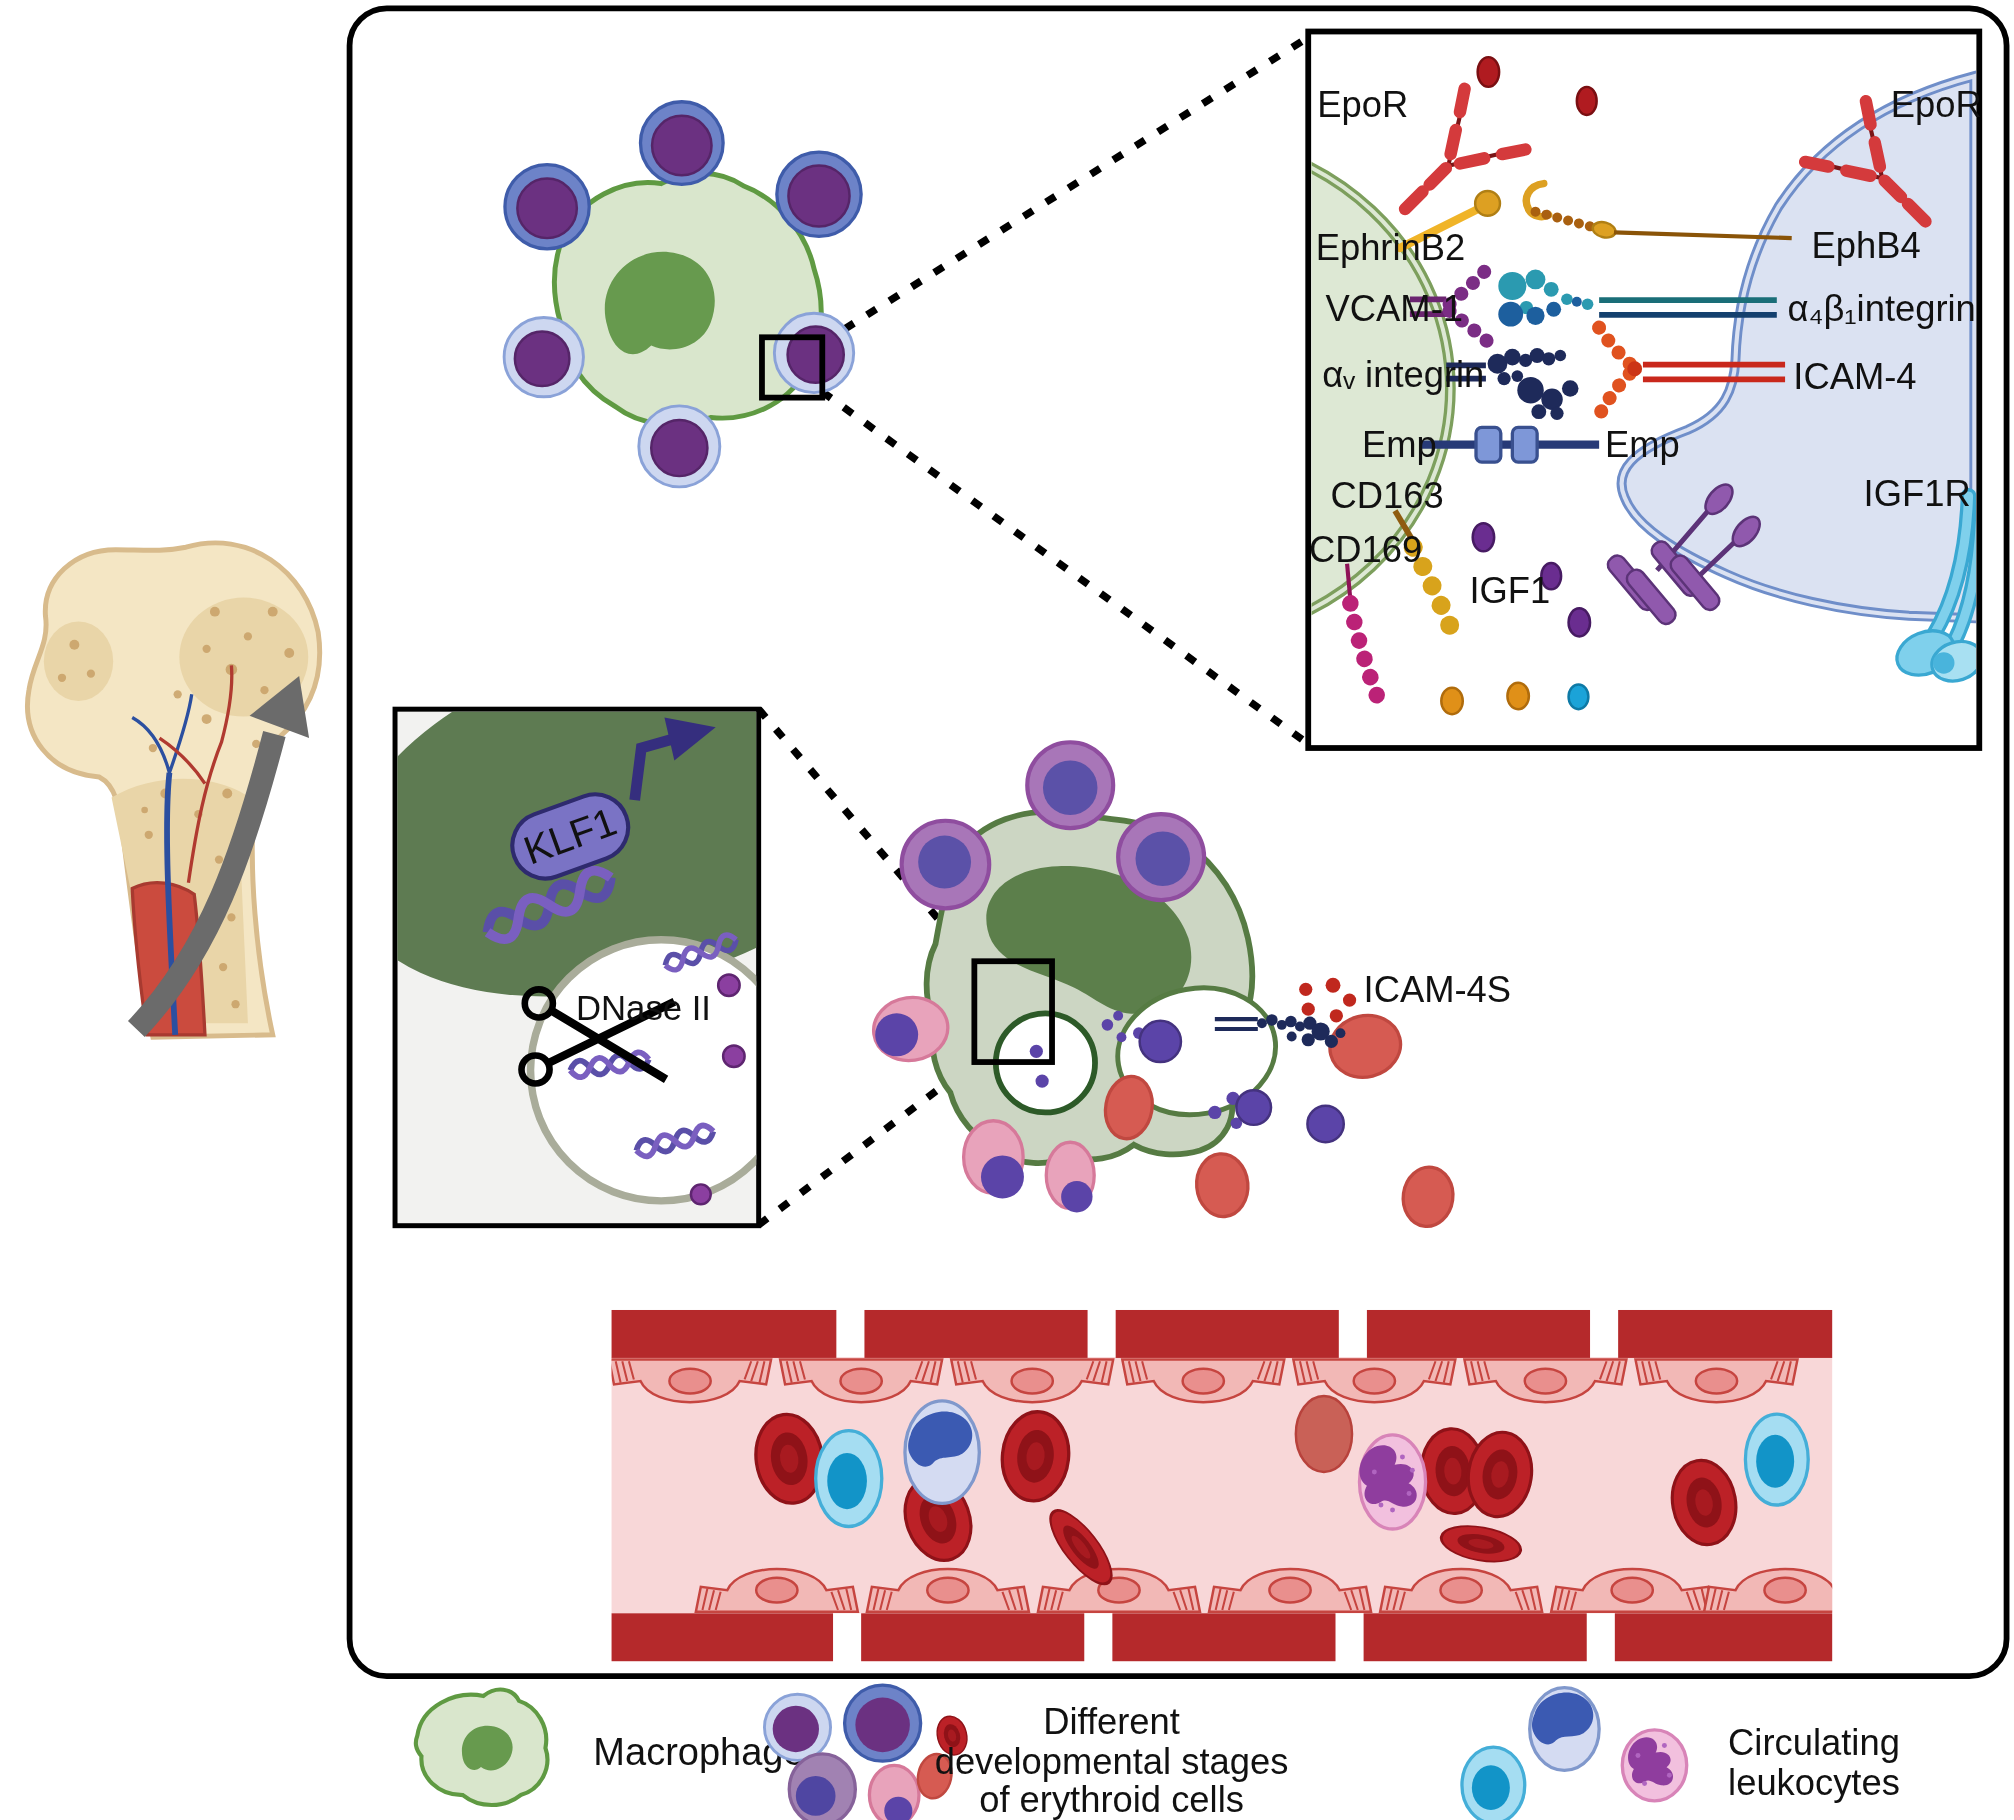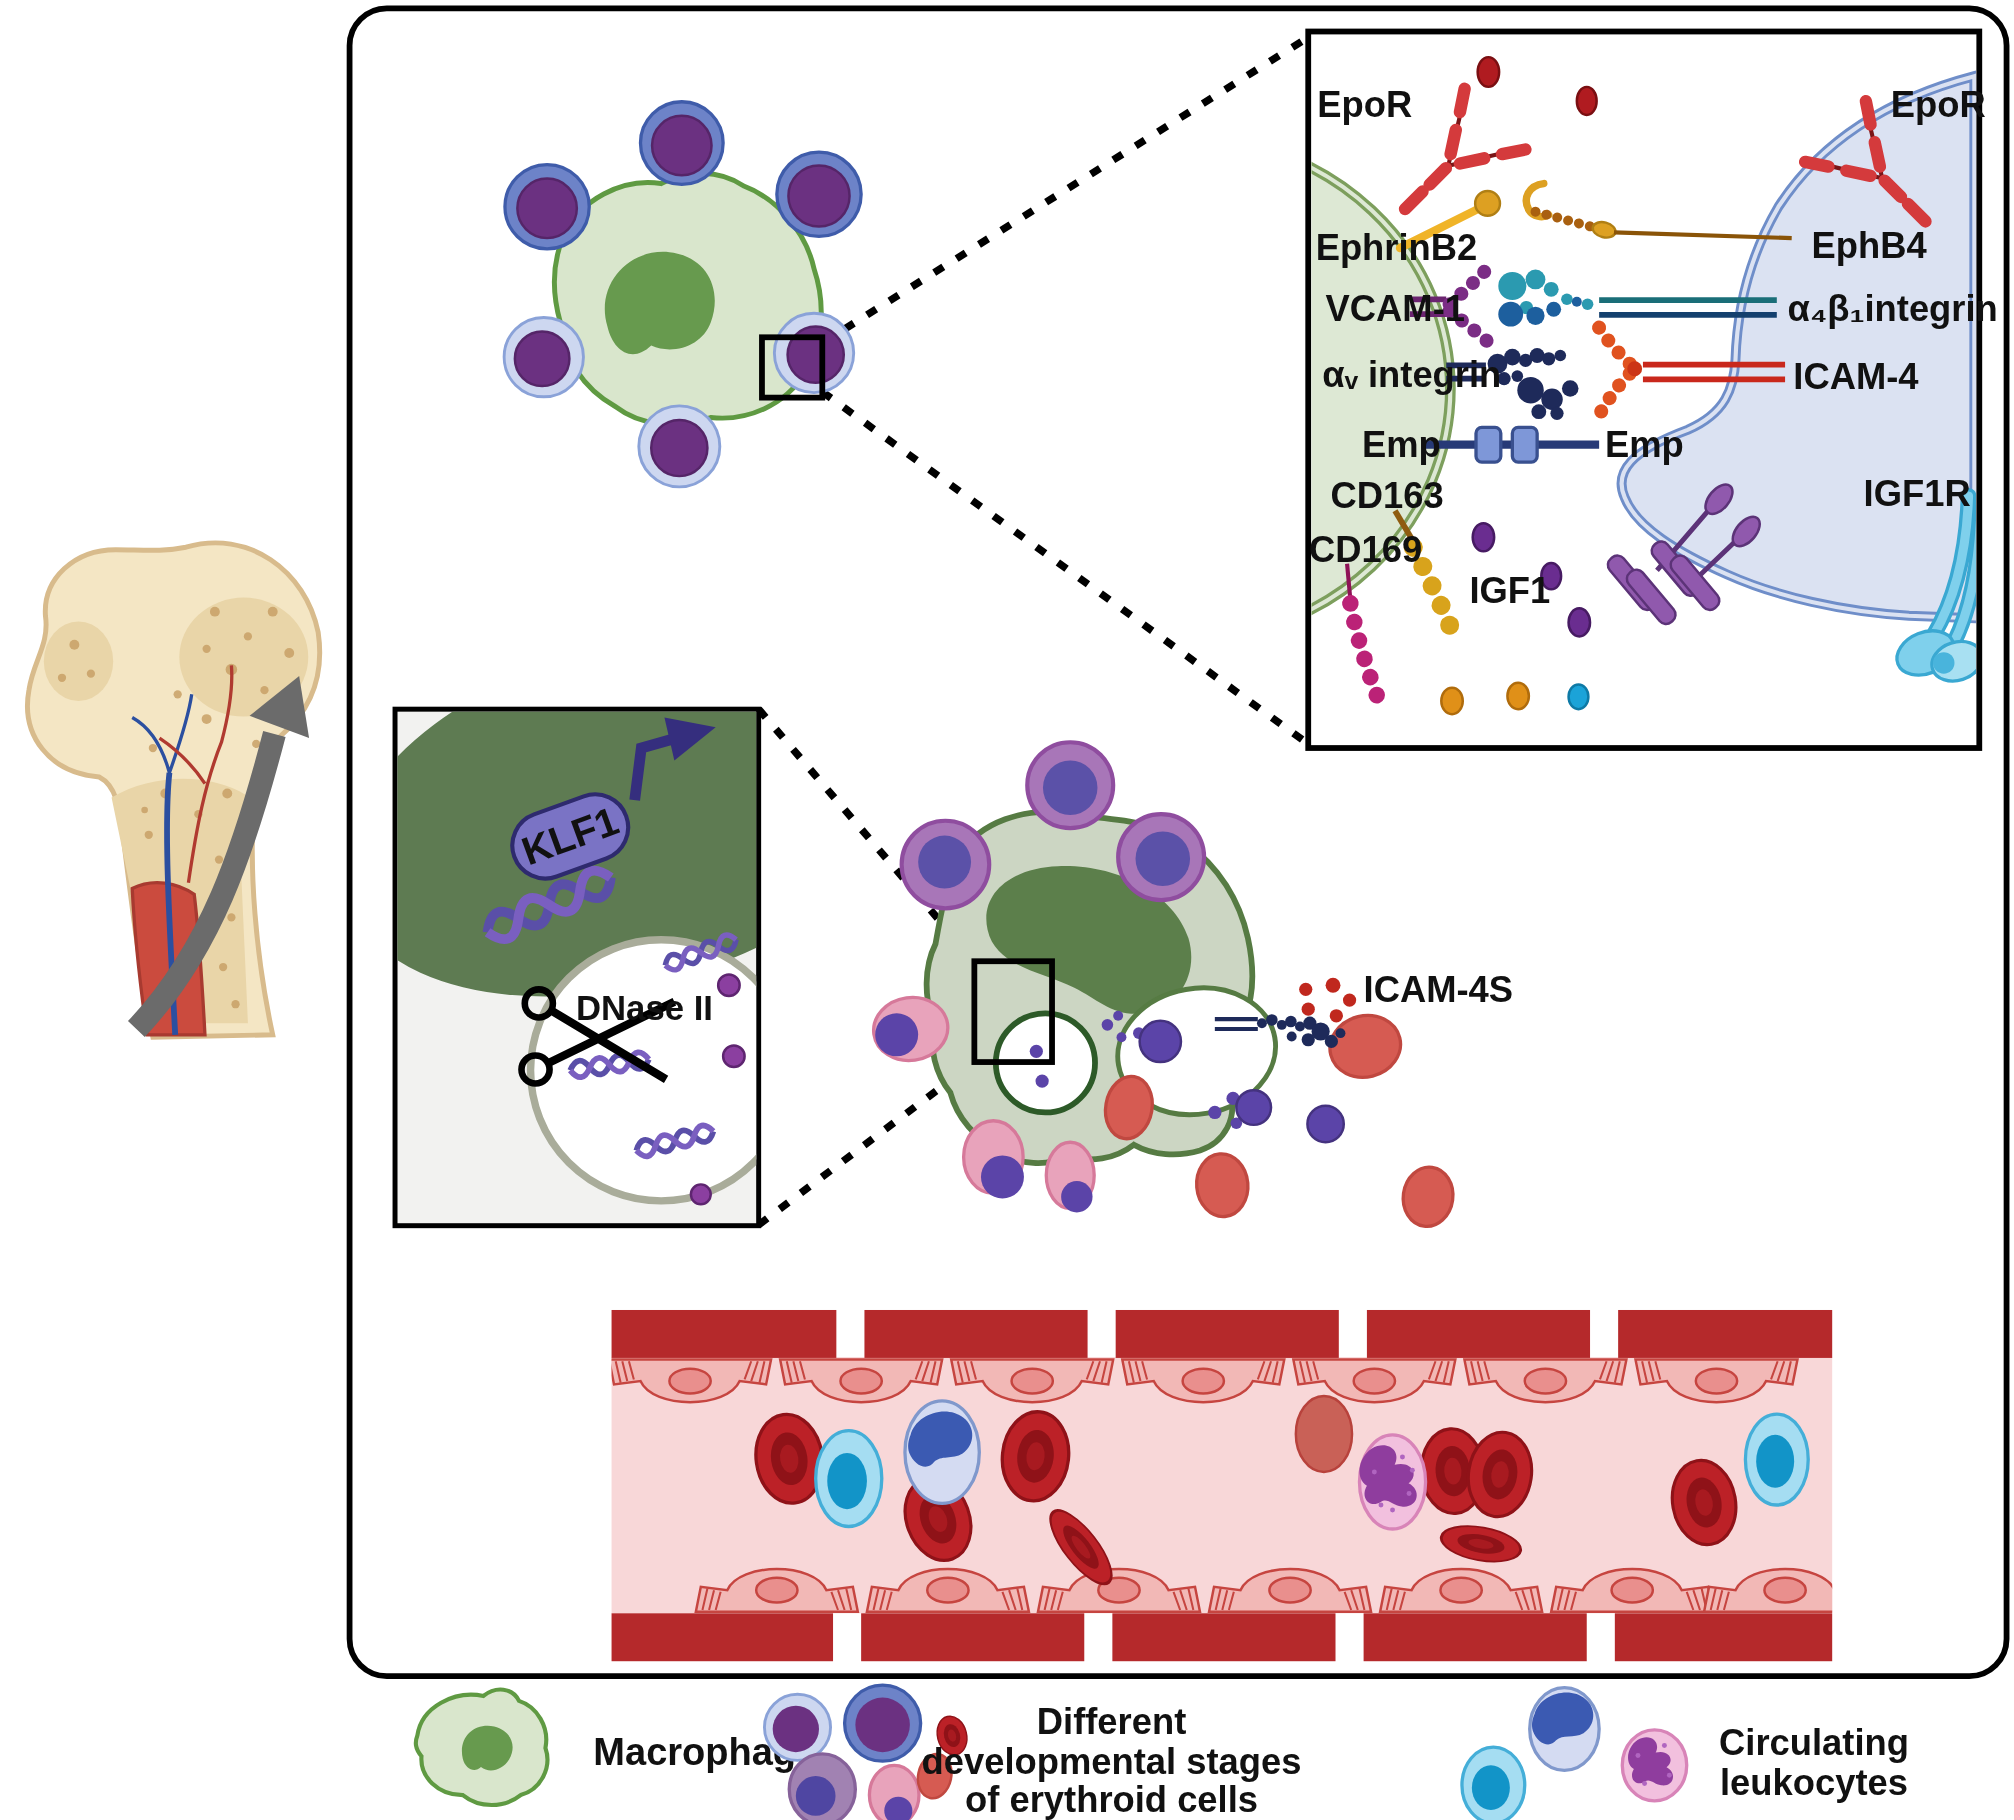--- a/index.html
+++ b/index.html
@@ -1,16 +1,16 @@
 <!DOCTYPE html>
 <html style="font-size:13.2px"><head>
 <meta charset="utf-8">
 <style>
   html,body{margin:0;padding:0;background:#ffffff;}
-  .stage{width:1670px;height:1820px;position:relative;font-family:"Liberation Sans","DejaVu Sans",sans-serif;font-weight:bold;}
+  .stage{width:1670px;height:1820px;position:relative;font-family:"Liberation Sans","DejaVu Sans",sans-serif;}
   svg{display:block;}
   text{fill:#111111;font-family:"Liberation Sans","DejaVu Sans",sans-serif;}
   .lbl{font-size:44px;}
   .lbl-sm{font-size:42px;}
   .legend-lbl{font-size:46px;}
 </style>
 </head>
 <body>
 
 <div class="stage">

